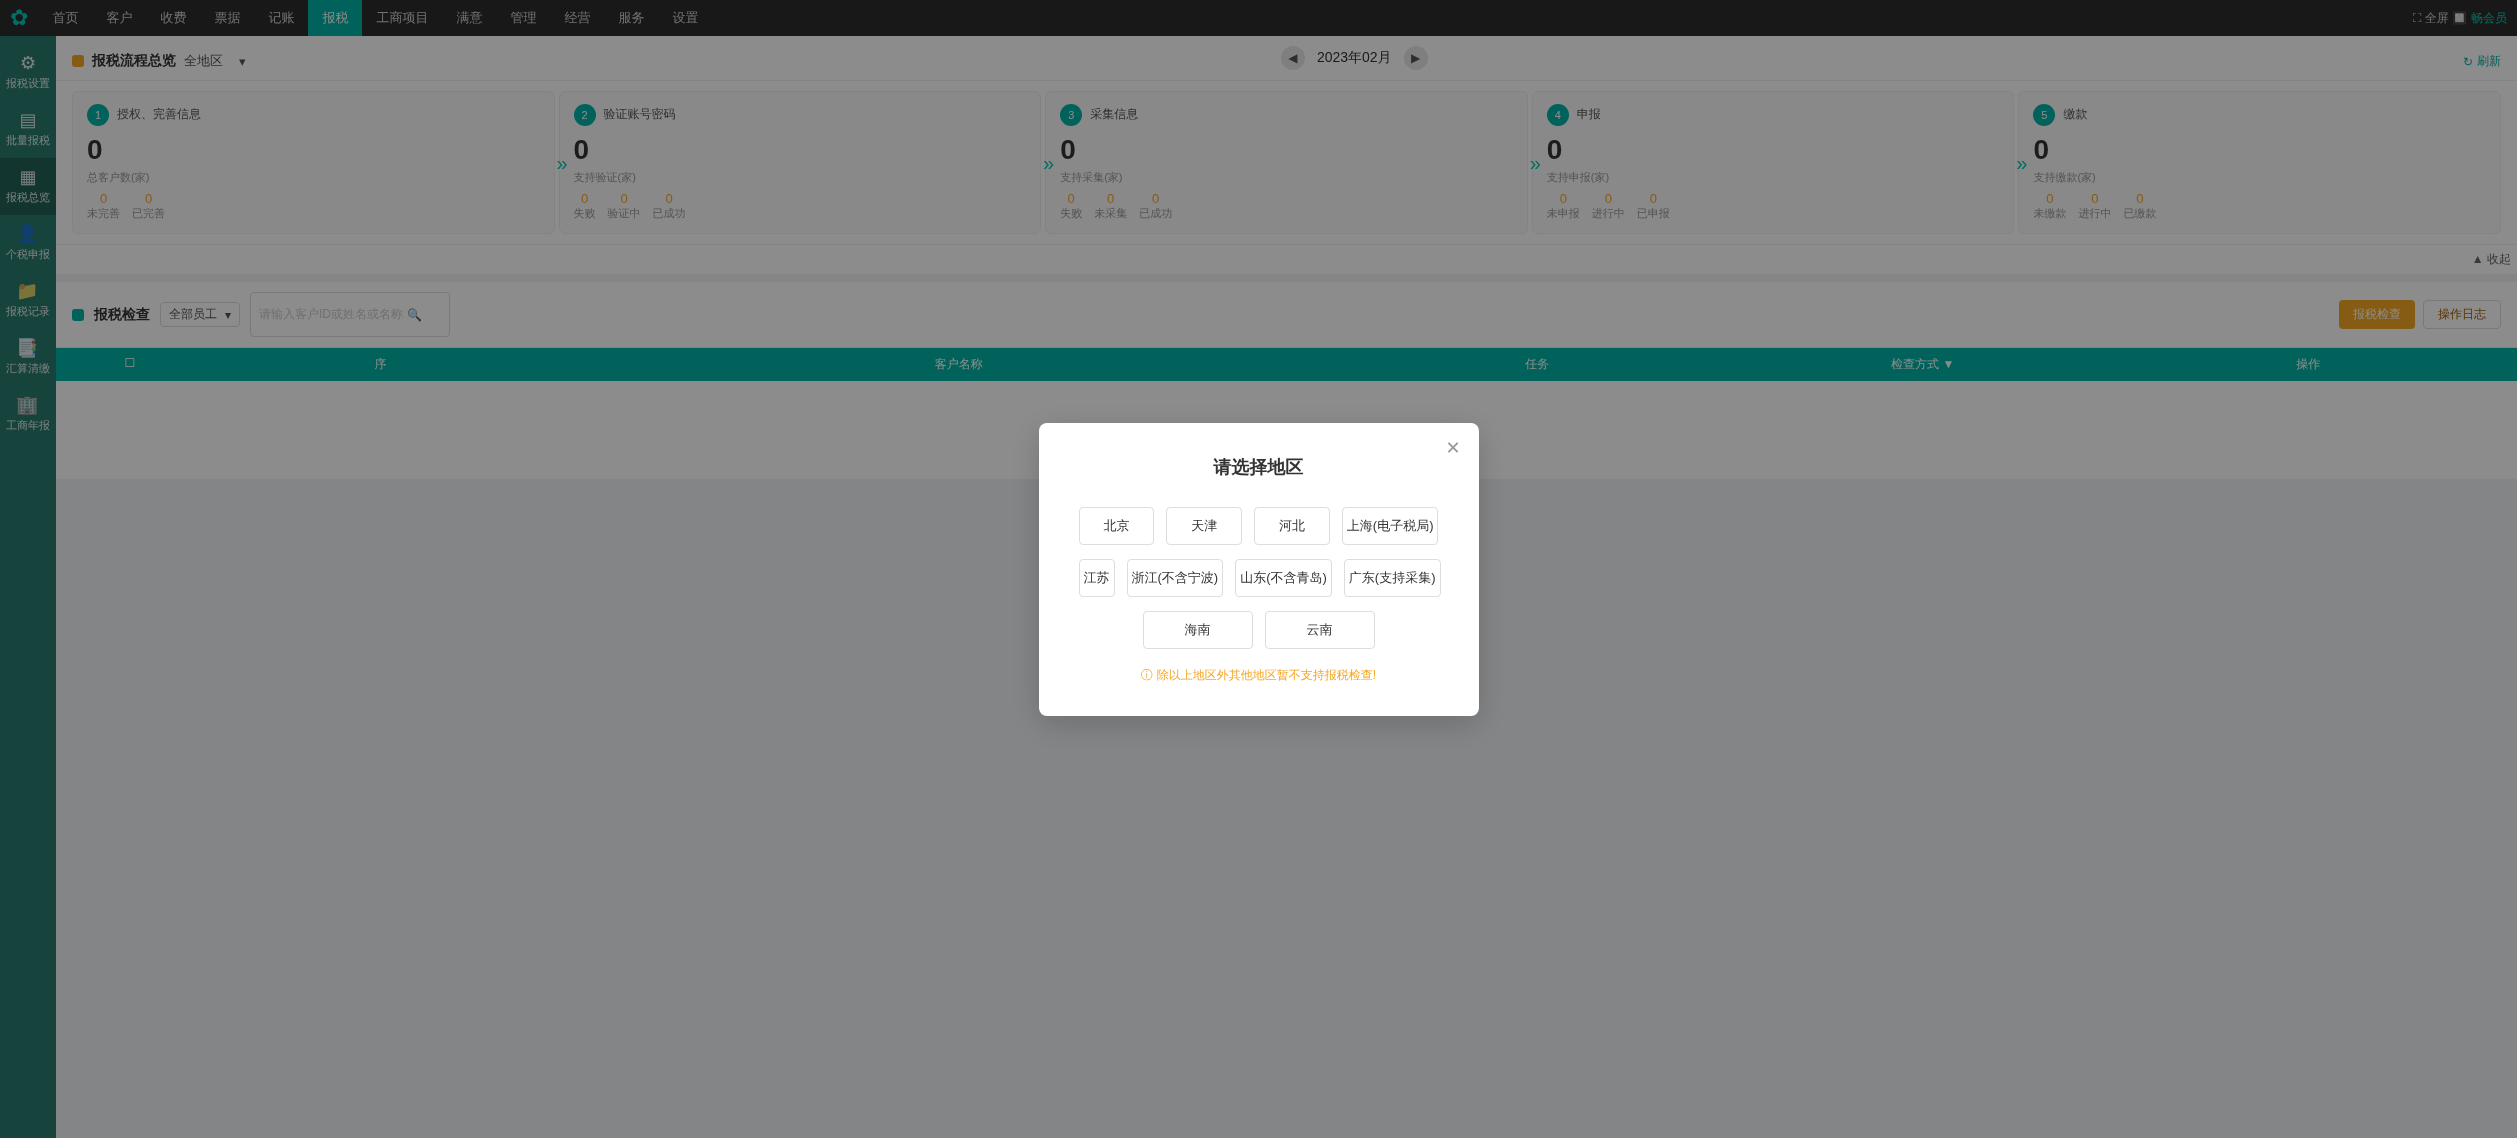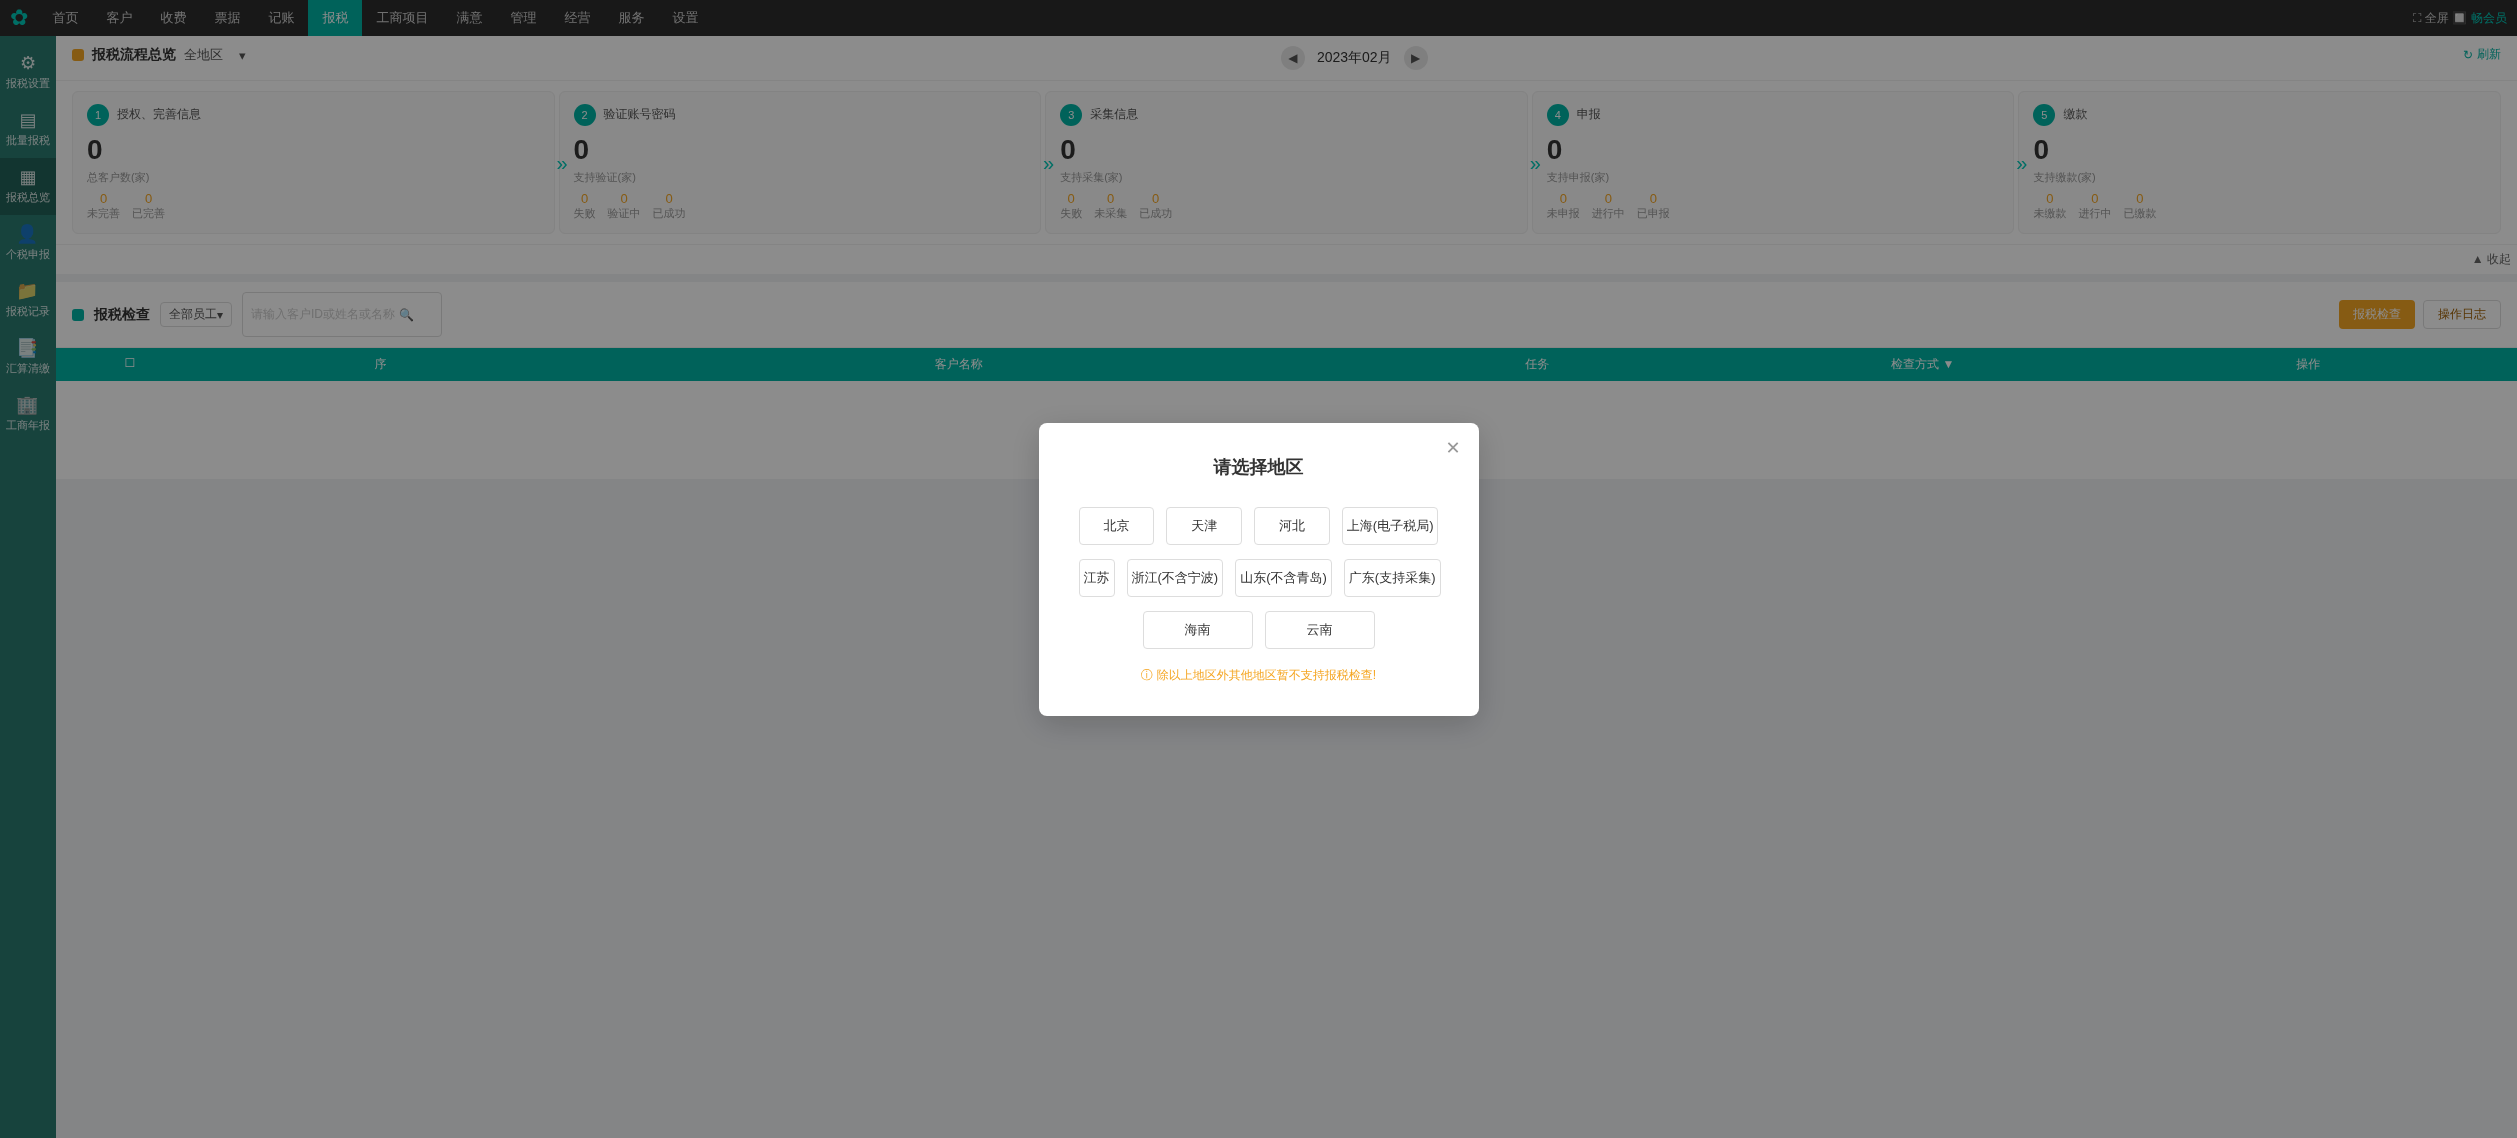--- a/index.html
+++ b/index.html
@@ -79,21 +79,21 @@
       padding: 0;
     }
 
     .overview-area {
       background: #fff;
       margin: 0 0 0 0;
       padding-bottom: 0;
     }
     .overview-header {
       display: flex;
-      align-items: flex-start;
+      align-items: flex-end;
       justify-content: space-between;
       padding: 10px 16px;
       border-bottom: 1px solid #f0f0f0;
     }
     .overview-left {
       display: flex;
       align-items: center;
       gap: 8px;
     }
     .overview-title {
@@ -244,21 +244,21 @@
     .filter-select {
       border: 1px solid #ddd;
       border-radius: 4px;
       padding: 3px 8px;
       font-size: 12px;
       color: #555;
       background: #fff;
       cursor: pointer;
       display: flex;
       align-items: center;
-      gap: 0;
+      gap: 8px;
     }
     .search-box {
       border: 1px solid #ddd;
       border-radius: 4px;
       padding: 13px 8px;
       font-size: 12px;
       display: flex;
       align-items: center;
       gap: 4px;
       color: #999;

